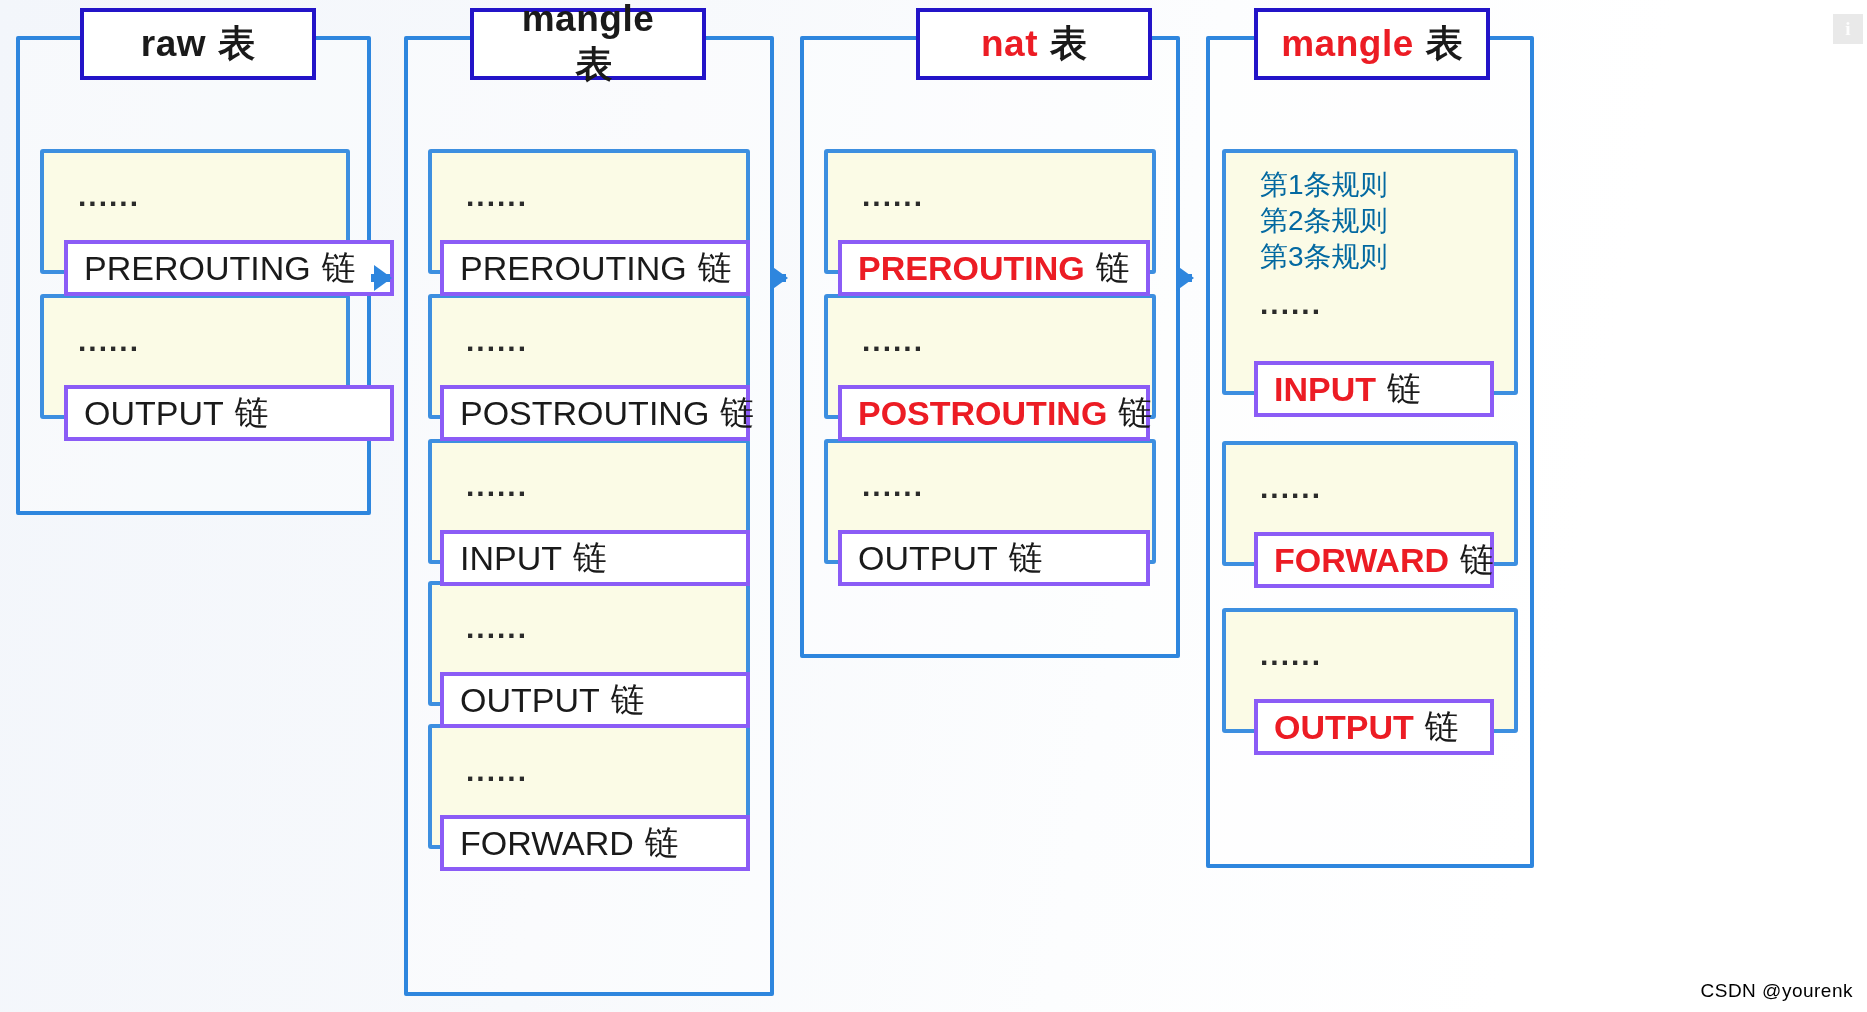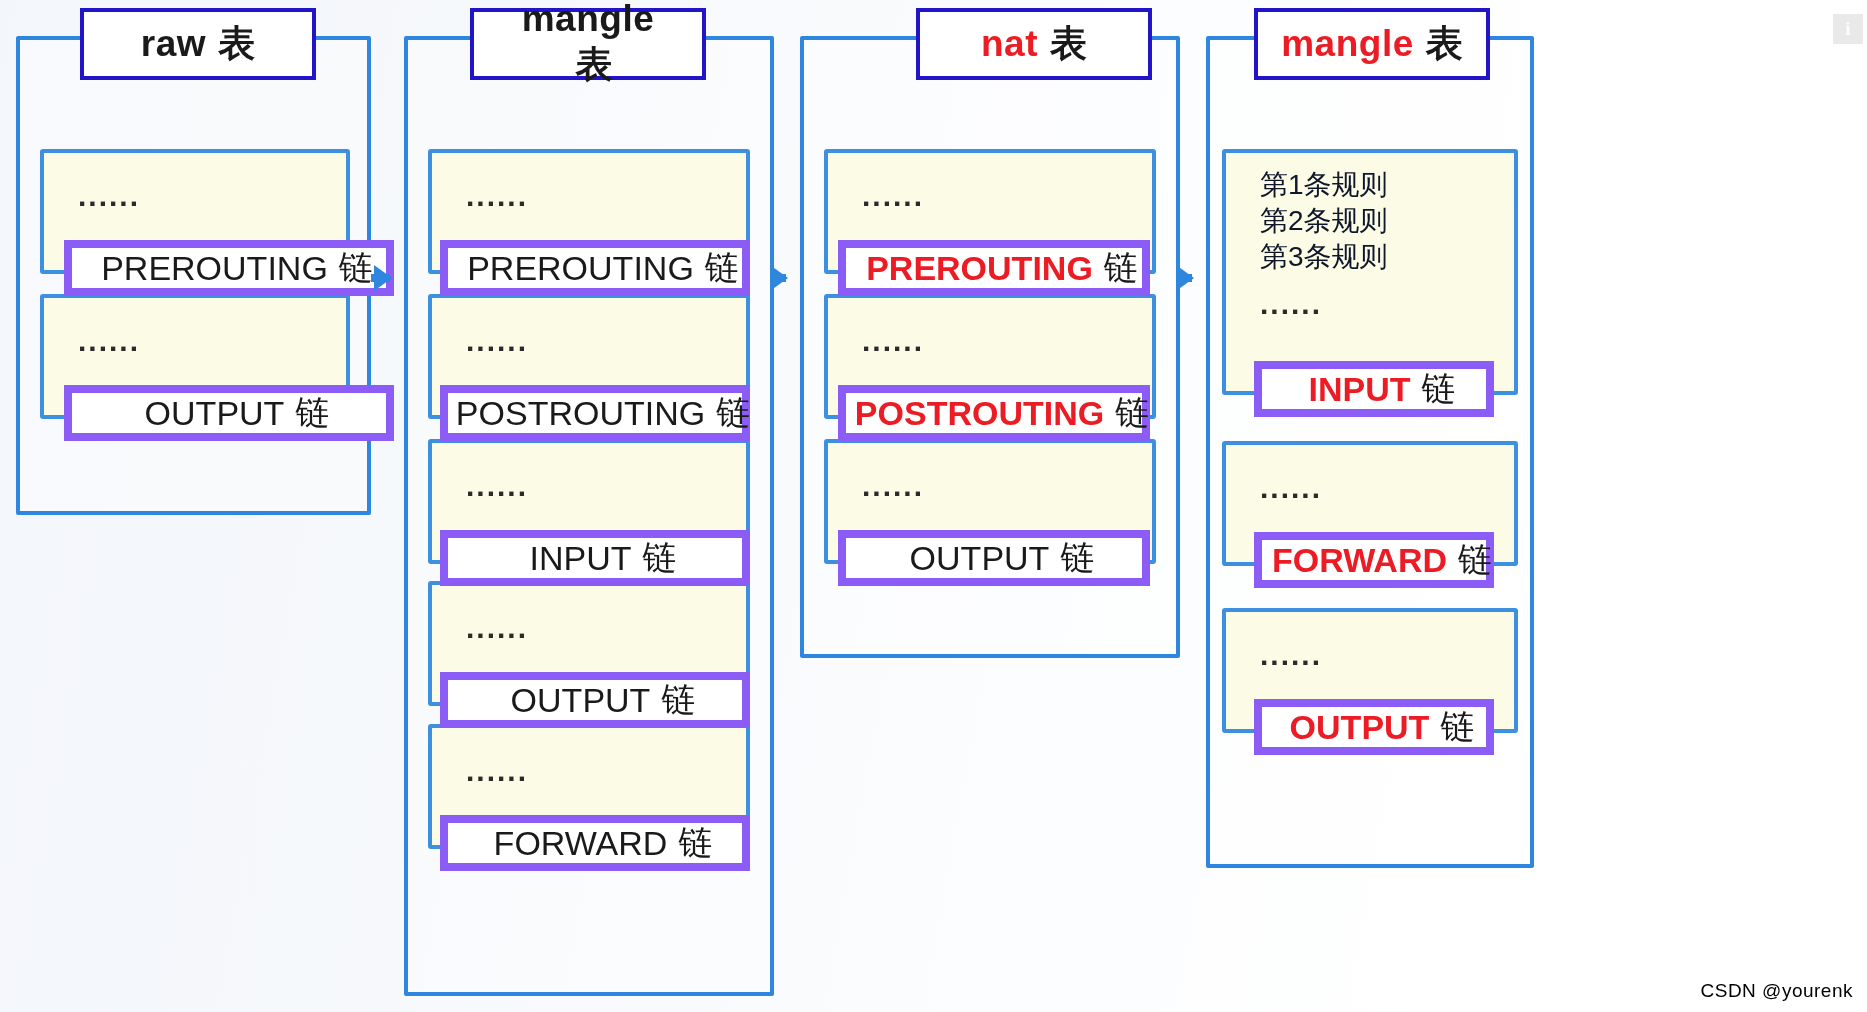--- a/index.html
+++ b/index.html
@@ -48,41 +48,40 @@
     position:absolute;
     border:4px solid #3d8fe0;
     background:#fbfbe6;
     box-sizing:border-box;
     border-radius:3px;
   }
   .rules{
     position:absolute;
     left:34px;top:14px;
     font-size:28px;line-height:36px;
-    color:#0f172a;
+    color:#0369a1;
     white-space:pre;
   }
   .dots{
     position:absolute;
     left:34px;
     font-size:30px;font-weight:bold;letter-spacing:2px;
     color:#2a2a2a;
     line-height:1;
   }
   
   .chain-box{
     position:absolute;
-    border:8px solid #8b5cf6;
+    border:4px solid #8b5cf6;
     background:#ffffff;
     box-sizing:border-box;
     display:flex;align-items:center;
     padding-left:16px;
     z-index:4;
     white-space:nowrap;
-    justify-content:center;
   }
   .chain-box .c-name{font-size:34px;}
   .chain-box .c-suffix{font-size:34px;color:#1a1a1a;margin-left:11px;}
   .red{color:#ec1c24;font-weight:bold;}
   .black{color:#1a1a1a;font-weight:normal;}
 
   
   .arrow{position:absolute;height:8px;background:#2e86de;z-index:5;}
   .arrow:after{
     content:"";position:absolute;right:-2px;top:-9px;

